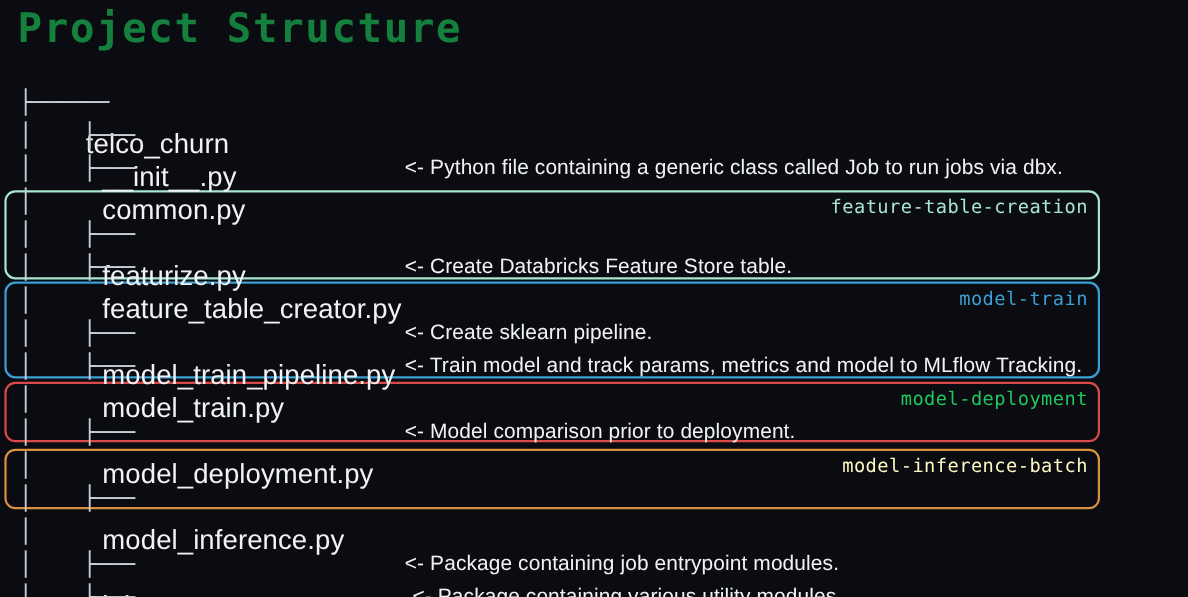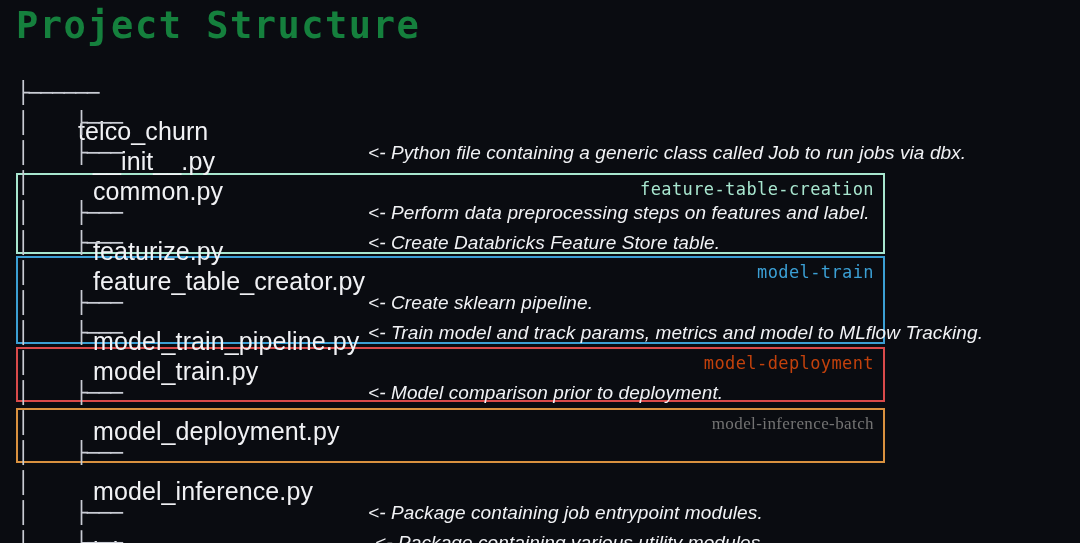--- a/index.html
+++ b/index.html
@@ -74,34 +74,32 @@
 
   .comment {
     position: absolute;
     top: 0;
     left: 368px;
     font-size: 19px;
     line-height: 30px;
     color: #f1f2f5;
     white-space: pre;
     letter-spacing: 0.1px;
-    font-style: italic;
   }
   .comment.indented { left: 375px; }
 
   
   .hlbox {
     position: absolute;
     left: 4px;
-    width: 869px;
+    width: 996px;
     border: 2px solid #888;
-    border-radius: 0;
+    border-radius: 10px;
     box-sizing: border-box;
     pointer-events: none;
-    margin-left: 12px;
   }
   .hlbox .tag {
     position: absolute;
     right: 9px;
     top: 3px;
     font-family: "DejaVu Sans Mono", monospace;
     font-size: 17px;
     line-height: 22px;
     letter-spacing: 0.4px;
     white-space: pre;
@@ -113,45 +111,44 @@
 <div id="page-title">Project Structure</div>
 
 <div id="tree">
     <div class="hlbox" style="top: 95px; height: 81px; border-color: rgb(168, 230, 207);">
       <div class="tag" style="color: rgb(168, 230, 207);">feature-table-creation</div>
     </div>
     <div class="hlbox" style="top: 178px; height: 88px; border-color: rgb(59, 159, 212); padding-left: 36px;">
       <div class="tag" style="color: rgb(59, 159, 212);">model-train</div>
     </div>
     <div class="hlbox" style="top: 269px; height: 55px; border-color: rgb(217, 74, 74);">
-      <div class="tag" style="color: #c2410c;">model-deployment</div>
+      <div class="tag" style="color: #22c55e;">model-deployment</div>
     </div>
     <div class="hlbox" style="top: 330px; height: 55px; border-color: rgb(217, 145, 63);">
-      <div class="tag" style="color: #737373; font-family: Liberation Serif, serif;">model-inference-batch</div>
+      <div class="tag" style="color: #fef9c3;">model-inference-batch</div>
     </div>
     <div class="row" style="top: 0px;">
       <span class="glyph depth0">├──────</span>
       <span class="fname d0">telco_churn</span>
     </div>
     <div class="row" style="top: 30px;">
       <span class="glyph depth1">│    ├───</span>
       <span class="fname d1">__init__.py</span>
     </div>
     <div class="row" style="top: 60px;">
       <span class="glyph depth1">│    ├───</span>
       <span class="fname d1">common.py</span>
       <span class="comment">&lt;- Python file containing a generic class called Job to run jobs via dbx.</span>
     </div>
     <div class="row" style="top: 90px;">
       <span class="glyph depth1">│</span>
     </div>
     <div class="row" style="top: 120px;">
       <span class="glyph depth1">│    ├───</span>
       <span class="fname d1">featurize.py</span>
-      <span class="comment">&lt;- Perform data preprocessing steps on features and label.</span>
     </div>
     <div class="row" style="top: 150px;">
       <span class="glyph depth1">│    ├───</span>
       <span class="fname d1">feature_table_creator.py</span>
       <span class="comment">&lt;- Create Databricks Feature Store table.</span>
     </div>
     <div class="row" style="top: 180px;">
       <span class="glyph depth1">│</span>
     </div>
     <div class="row" style="top: 210px;">

